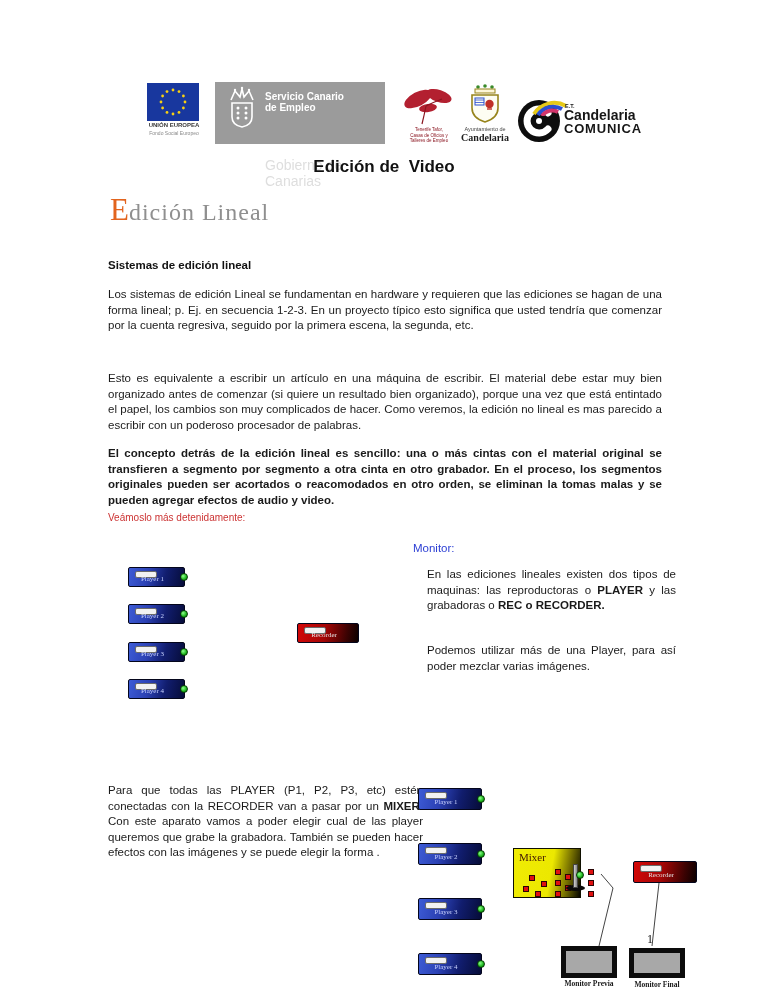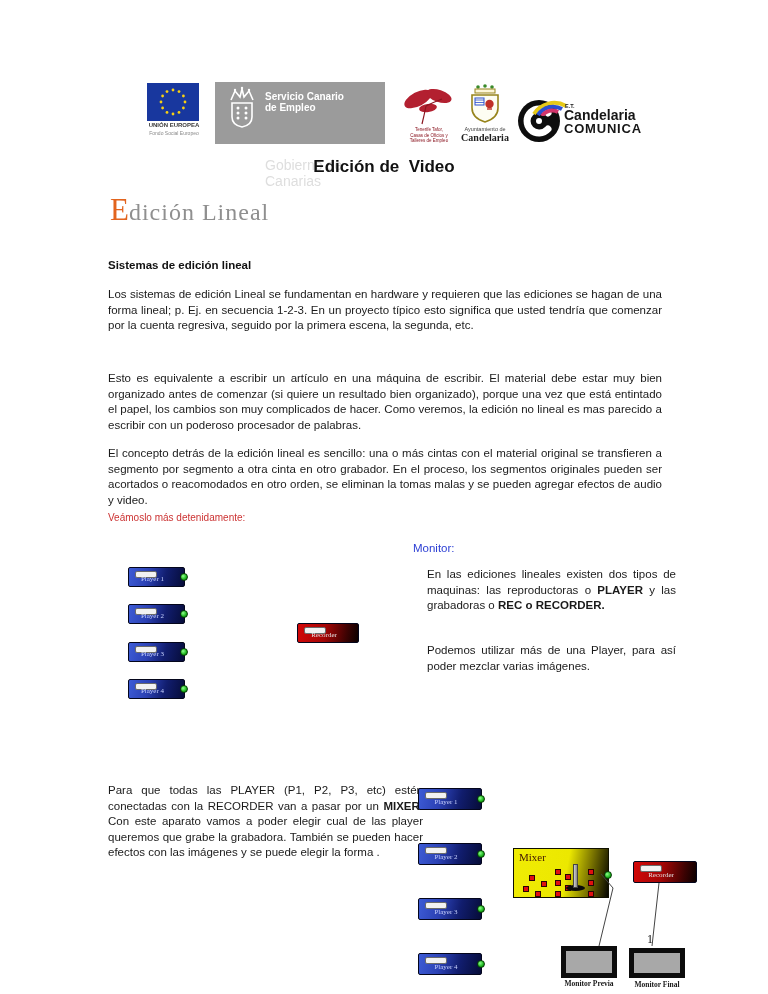--- a/index.html
+++ b/index.html
@@ -33,21 +33,21 @@
 
   
   .title{position:absolute;left:0;top:157px;width:768px;text-align:center;
          font-size:17px;font-weight:bold;color:#111;white-space:pre;}
   .h-lineal{position:absolute;left:110px;top:192px;font-family:"Liberation Serif",serif;}
   .h-initial{font-size:31px;color:#e2641e;}
   .h-rest{font-size:24px;color:#8f8f8f;letter-spacing:1px;}
   .subhead{position:absolute;left:108px;top:259px;font-size:11.5px;font-weight:bold;color:#111;}
   .para{position:absolute;left:108px;width:554px;font-size:11.5px;line-height:15.5px;
         text-align:justify;color:#1a1a1a;}
-  .p1{top:287px;} .p2{top:371px;} .p3{top:446px;}
+  .p1{top:287px;} .p2{top:371px;} .p3{top:446px;font-weight:bold;}
   .rednote{position:absolute;left:108px;top:512px;font-size:10px;color:#cc3333;}
   .maq-head{position:absolute;left:413px;top:542px;font-size:11.5px;color:#2c3fd4;}
   .maq-p{position:absolute;left:413px;width:249px;font-size:11.5px;line-height:15.5px;
          text-align:justify;color:#1a1a1a;margin-left:14px;}
   .mp1{top:567px;} .mp2{top:643px;}
   .bold{font-weight:bold;}
   .bot-para{position:absolute;left:108px;top:783px;width:315px;font-size:11.5px;
             line-height:15.5px;text-align:justify;color:#1a1a1a;}
 
   
@@ -59,21 +59,21 @@
         border:1px solid #6a6a6a;border-radius:2px;}
   .dev-label{position:absolute;left:0;right:8px;bottom:3px;text-align:center;
              font-family:"Liberation Serif",serif;font-size:7px;color:#c8d2ff;}
   .led{position:absolute;right:-4px;top:50%;margin-top:-4px;width:8px;height:8px;border-radius:50%;
        background:radial-gradient(circle at 35% 35%,#8cff8c,#1cb41c 60%,#0a5a0a);
        border:1px solid #043c04;box-sizing:border-box;}
   .recorder{background:linear-gradient(100deg,#d40808 0%,#a40606 45%,#3c0202 80%,#0a0000 100%);
             border-radius:2px;}
   .recorder .dev-label{color:#e2e2e2;}
   .r-sm{width:62px;height:20px;} .r-lg{width:64px;height:22px;}
-  .mixer{position:absolute;left:513px;top:848px;width:96px;height:50px;box-sizing:border-box;
+  .mixer{position:absolute;left:513px;top:848px;width:68px;height:50px;box-sizing:border-box;
          border:1px solid #101000;
          background:linear-gradient(100deg,#f0ec04 0%,#ece800 55%,#7a7400 78%,#060600 100%);}
   .mixer-label{position:absolute;left:5px;top:2px;font-family:"Liberation Serif",serif;
                font-size:11px;color:#401505;}
   .mbtn{position:absolute;width:6px;height:6px;background:#e01010;border:1px solid #2a0404;
         box-sizing:border-box;}
   .fader{position:absolute;left:59px;top:15px;width:5px;height:24px;
          background:linear-gradient(to right,#d0d0d0,#888);border:1px solid #444;box-sizing:border-box;}
   .fader-base{position:absolute;left:52px;top:36px;width:19px;height:6px;background:#0a0a0a;
               border-radius:50%;}

